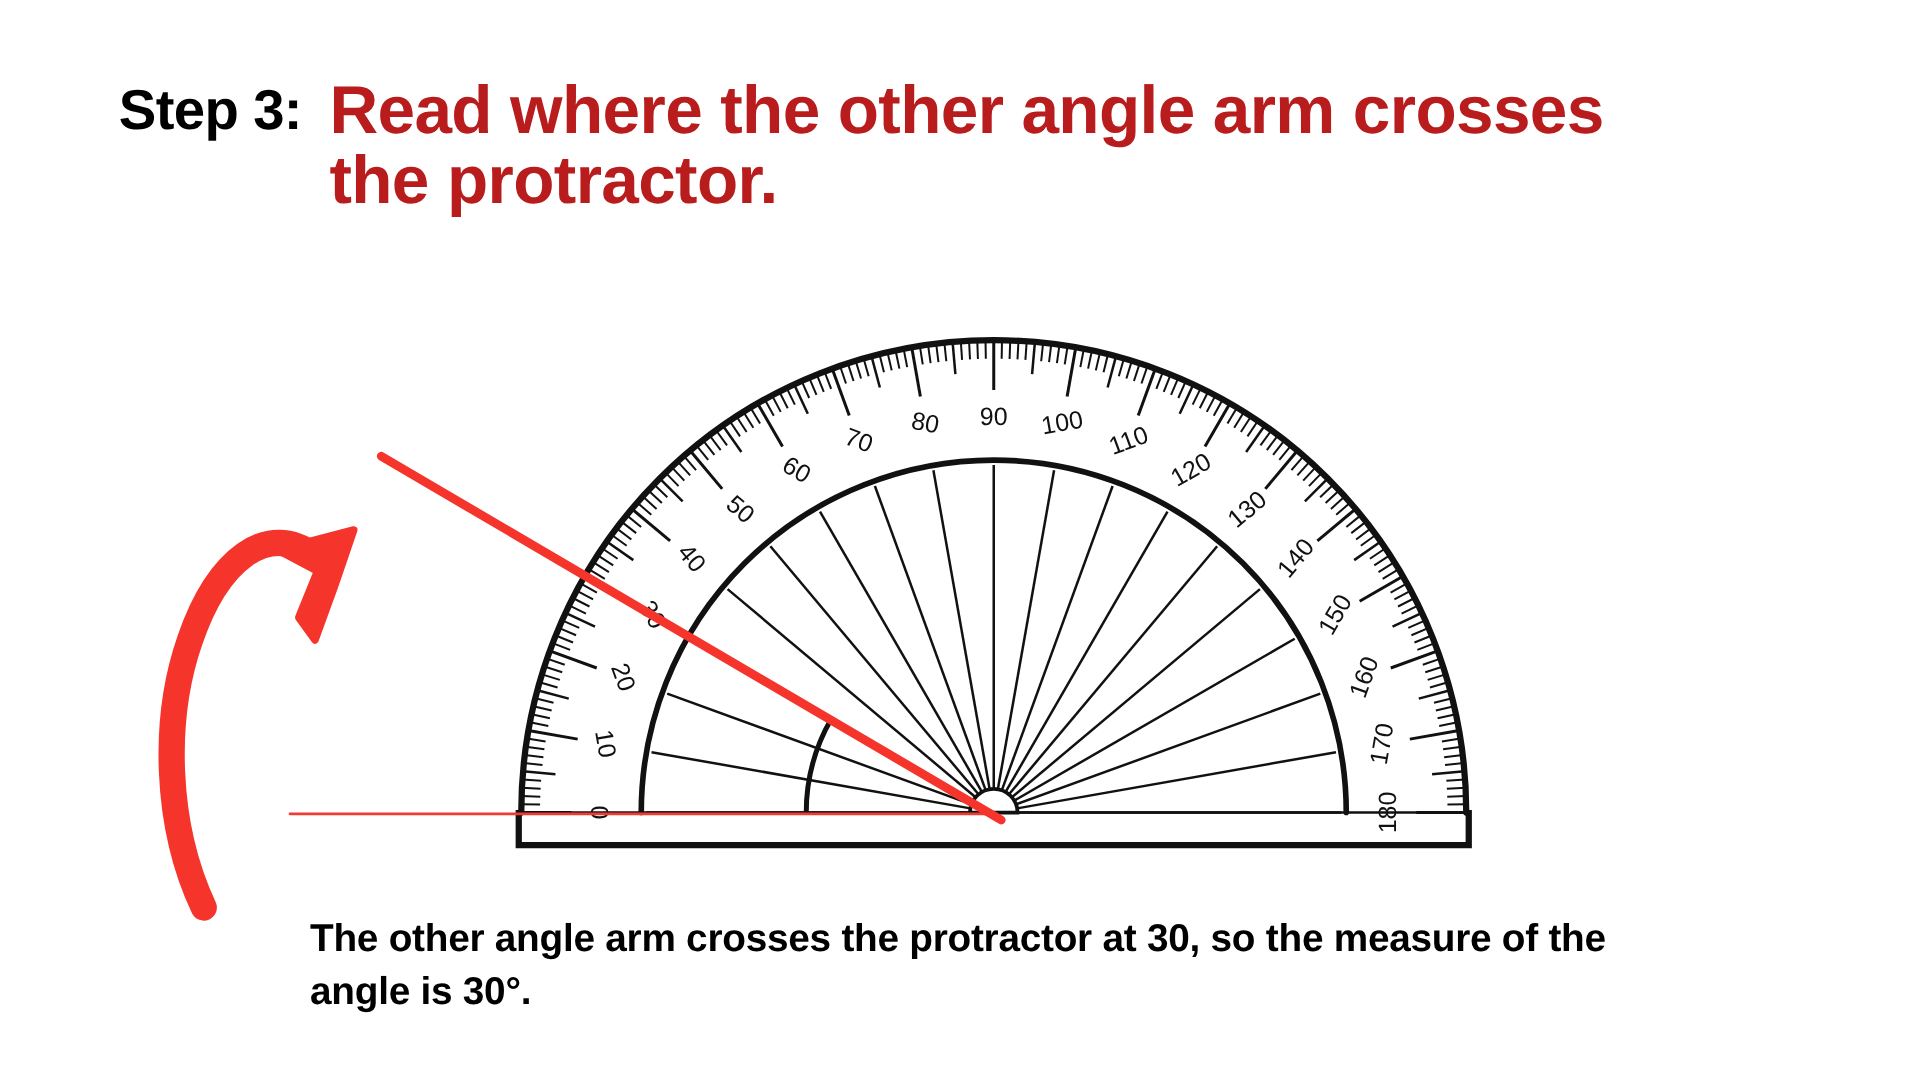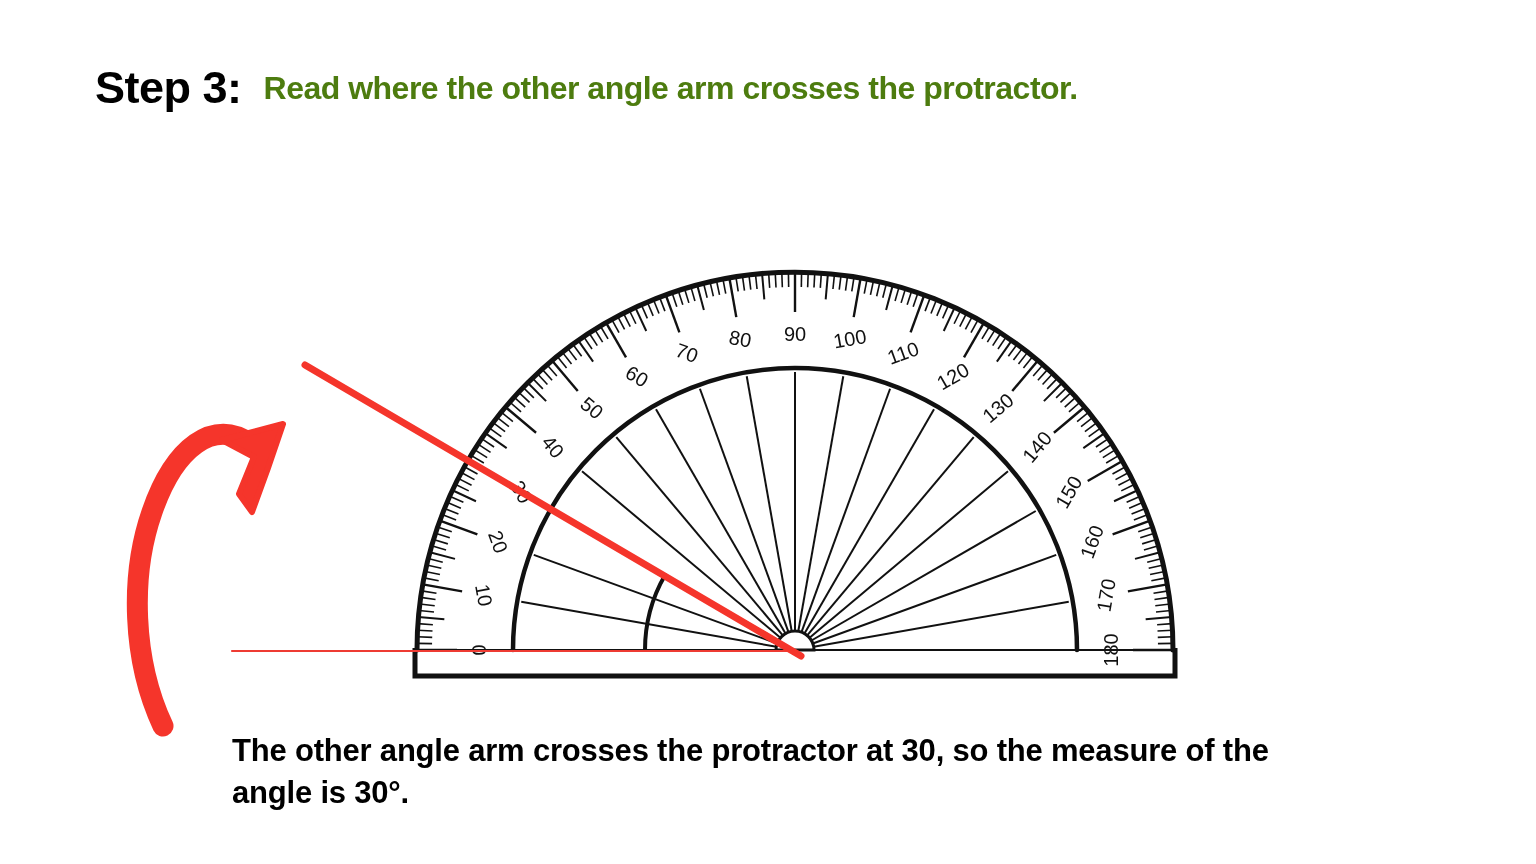--- a/index.html
+++ b/index.html
@@ -32,31 +32,31 @@
     font-weight: bold;
     font-size: 45px;
     line-height: 56px;
     color: #000000;
     white-space: nowrap;
     letter-spacing: -0.5px;
   }
   #heading-text {
     font-family: "Liberation Sans", sans-serif;
     font-weight: bold;
-    font-size: 32px;
+    font-size: 54px;
     line-height: 56px;
-    color: #4d7c0f;
+    color: #b91c1c;
     letter-spacing: -0.5px;
     max-width: 1060px;
   }
 
   
   #caption {
     position: absolute;
-    left: 232px;
+    left: 248px;
     top: 730px;
     width: 1120px;
     font-family: "Liberation Sans", sans-serif;
     font-weight: bold;
     font-size: 31px;
     line-height: 42px;
     color: #000000;
     letter-spacing: -0.2px;
   }
 

